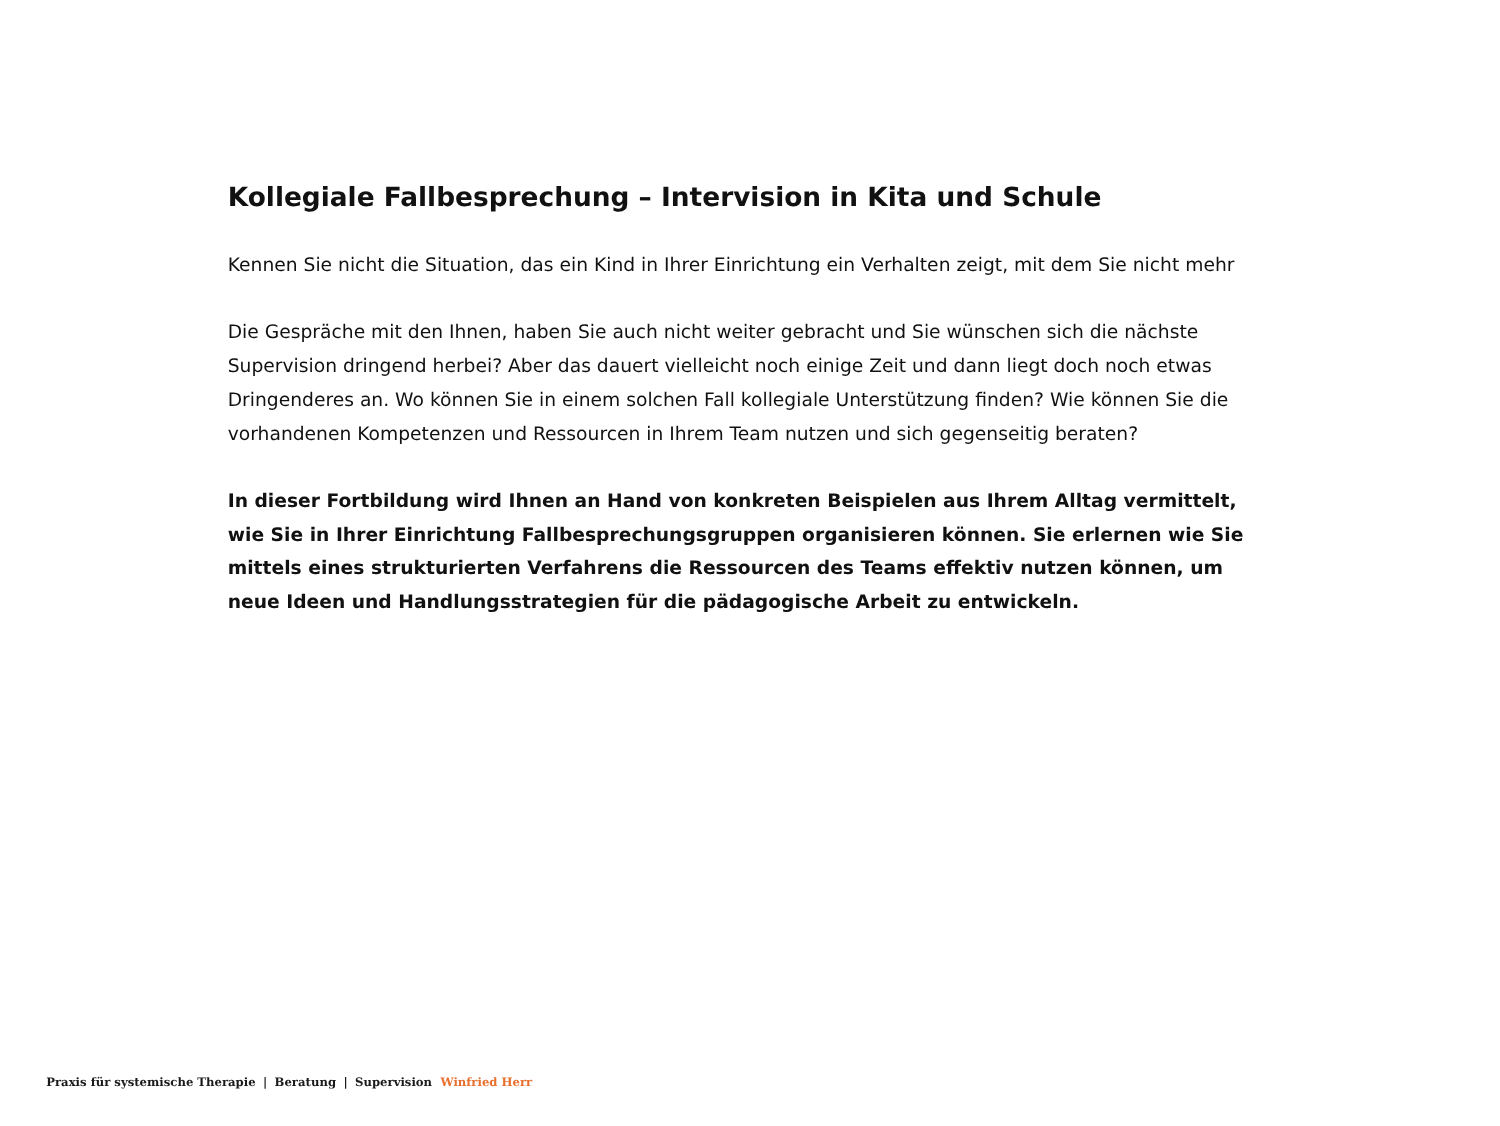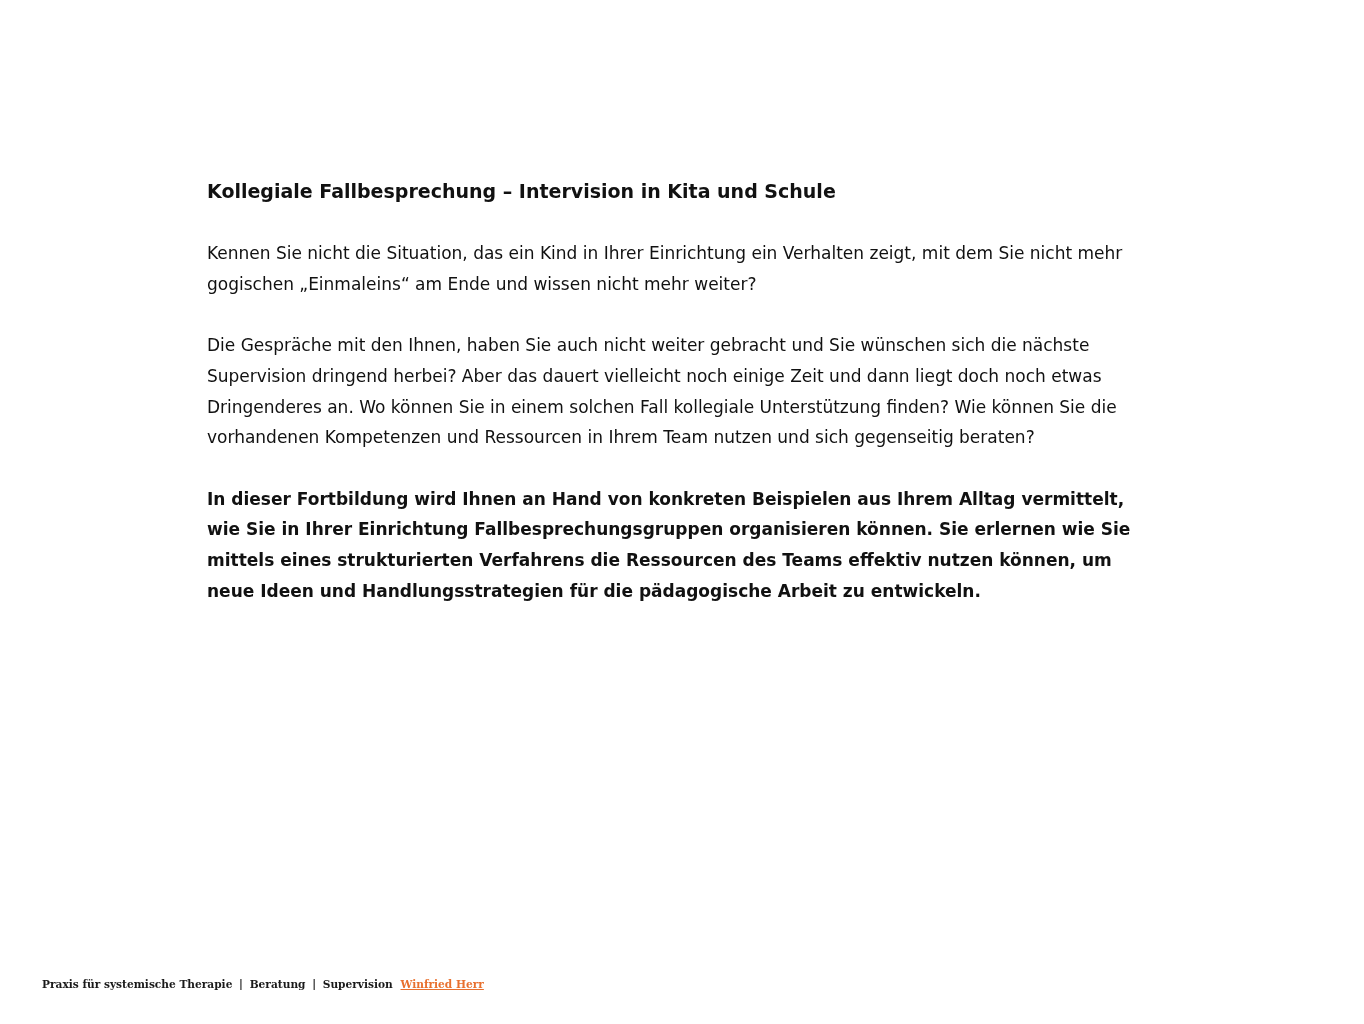--- a/index.html
+++ b/index.html
@@ -17,23 +17,23 @@
     }
     .content {
       position: absolute;
       left: 207px;
       top: 164px;
       width: 960px;
     }
     .title {
       font-family: "DejaVu Sans", sans-serif;
       font-weight: bold;
-      font-size: 19px;
+      font-size: 24px;
       line-height: 30px;
-      margin: 12px 0 32px 0;
+      margin: 0 0 32px 0;
       letter-spacing: 0px;
       white-space: nowrap;
     }
     .para {
       font-size: 17px;
       line-height: 30.7px;
       margin: 0 0 30.7px 0;
     }
     .para .line {
       display: block;
@@ -52,32 +52,30 @@
       line-height: 16px;
       color: #1a1a1a;
       white-space: nowrap;
     }
     .footer .sep {
       padding: 0 3px;
     }
     .footer .brand {
       color: #e8702e;
       margin-left: 4px;
-      text-decoration: underline;
     }
   </style>
 </head>
 <body>
 
 <div class="content">
   <h1 class="title">Kollegiale Fallbesprechung – Intervision in Kita und Schule</h1>
 
   <p class="para">
     <span class="line">Kennen Sie nicht die Situation, das ein Kind in Ihrer Einrichtung ein Verhalten zeigt, mit dem Sie nicht mehr</span>
-    <span class="line">gogischen „Einmaleins“ am Ende und wissen nicht mehr weiter?</span>
   </p>
 
   <p class="para">
     <span class="line">Die Gespräche mit den Ihnen, haben Sie auch nicht weiter gebracht und Sie wünschen sich die nächste</span>
     <span class="line">Supervision dringend herbei? Aber das dauert vielleicht noch einige Zeit und dann liegt doch noch etwas</span>
     <span class="line">Dringenderes an. Wo können Sie in einem solchen Fall kollegiale Unterstützung finden? Wie können Sie die</span>
     <span class="line">vorhandenen Kompetenzen und Ressourcen in Ihrem Team nutzen und sich gegenseitig beraten?</span>
   </p>
 
   <p class="para bold">

